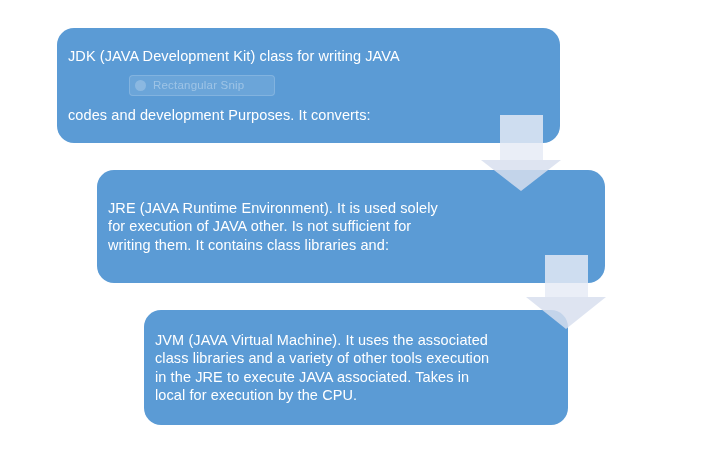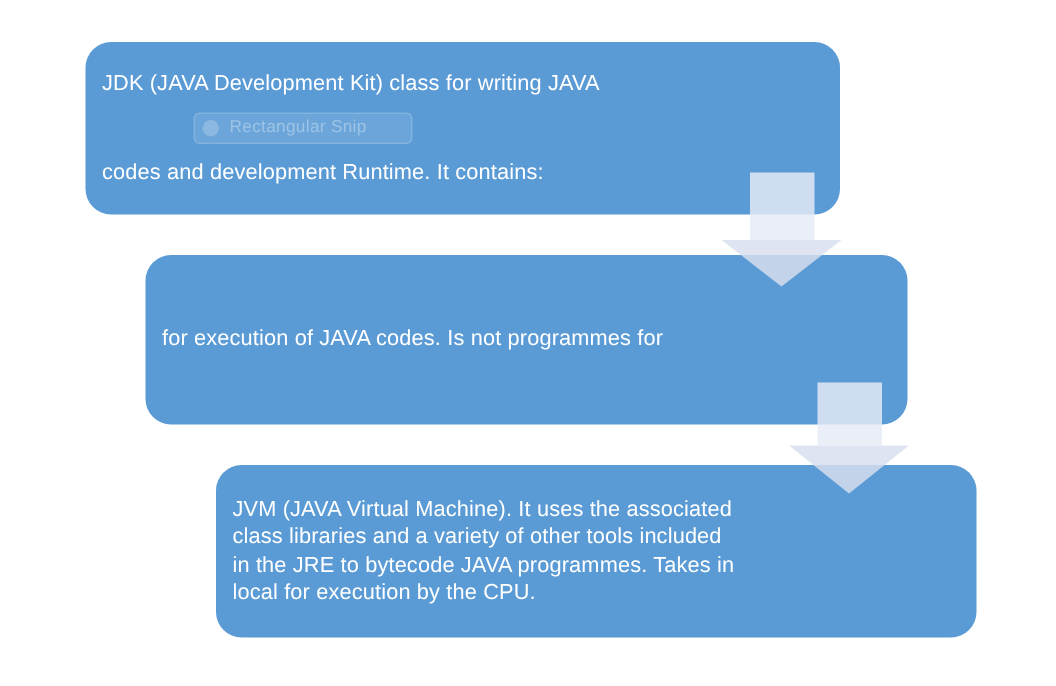--- a/index.html
+++ b/index.html
@@ -9,21 +9,21 @@
     font-family:"Liberation Sans",sans-serif;overflow:hidden;
   }
   .flowbox{
     position:absolute;background:#5B9BD5;border-radius:17px;color:#FFFFFF;
     display:flex;flex-direction:column;justify-content:center;
     box-sizing:border-box;padding:0 12px 0 11px;
     font-size:14.5px;line-height:18.4px;letter-spacing:0.1px;
   }
   #box-jdk{left:57px;top:28px;width:503px;height:115px;gap:40px;}
   #box-jre{left:97px;top:170px;width:508px;height:113px;}
-  #box-jvm{left:144px;top:310px;width:507px;height:115px;}
+  #box-jvm{left:144px;top:310px;width:424px;height:115px;}
   .line{white-space:nowrap;}
 
   .arrow{position:absolute;z-index:3;}
   .shaft{position:absolute;background:rgba(230,234,245,0.83);}
   .head{
     position:absolute;width:0;height:0;
     border-left:40px solid transparent;border-right:40px solid transparent;
     border-top:31px solid rgba(216,223,238,0.84);
   }
   #arrow-1{left:481px;top:115px;width:81px;height:77px;}
@@ -47,31 +47,33 @@
 <body>
 
 <div class="canvas">
 
   <div class="flowbox" id="box-jdk">
     <div class="snip-ghost">
       <span class="snip-dot"></span>
       <span class="snip-label">Rectangular Snip</span>
     </div>
     <div class="line">JDK (JAVA Development Kit) class for writing JAVA</div>
-    <div class="line">codes and development Runtime. It contains:</div>
+    <div class="line">codes and development Purposes. It converts:</div>
   </div>
 
   <div class="flowbox" id="box-jre">
-    <div class="line">for execution of JAVA codes. Is not programmes for</div>
+    <div class="line">JRE (JAVA Runtime Environment). It is used solely</div>
+    <div class="line">for execution of JAVA other. Is not sufficient for</div>
+    <div class="line">writing them. It contains class libraries and:</div>
   </div>
 
   <div class="flowbox" id="box-jvm">
     <div class="line">JVM (JAVA Virtual Machine). It uses the associated</div>
-    <div class="line">class libraries and a variety of other tools included</div>
-    <div class="line">in the JRE to bytecode JAVA programmes. Takes in</div>
+    <div class="line">class libraries and a variety of other tools execution</div>
+    <div class="line">in the JRE to execute JAVA associated. Takes in</div>
     <div class="line">local for execution by the CPU.</div>
   </div>
 
   <div class="arrow" id="arrow-1">
     <div class="shaft"></div>
     <div class="head"></div>
   </div>
 
   <div class="arrow" id="arrow-2">
     <div class="shaft"></div>

